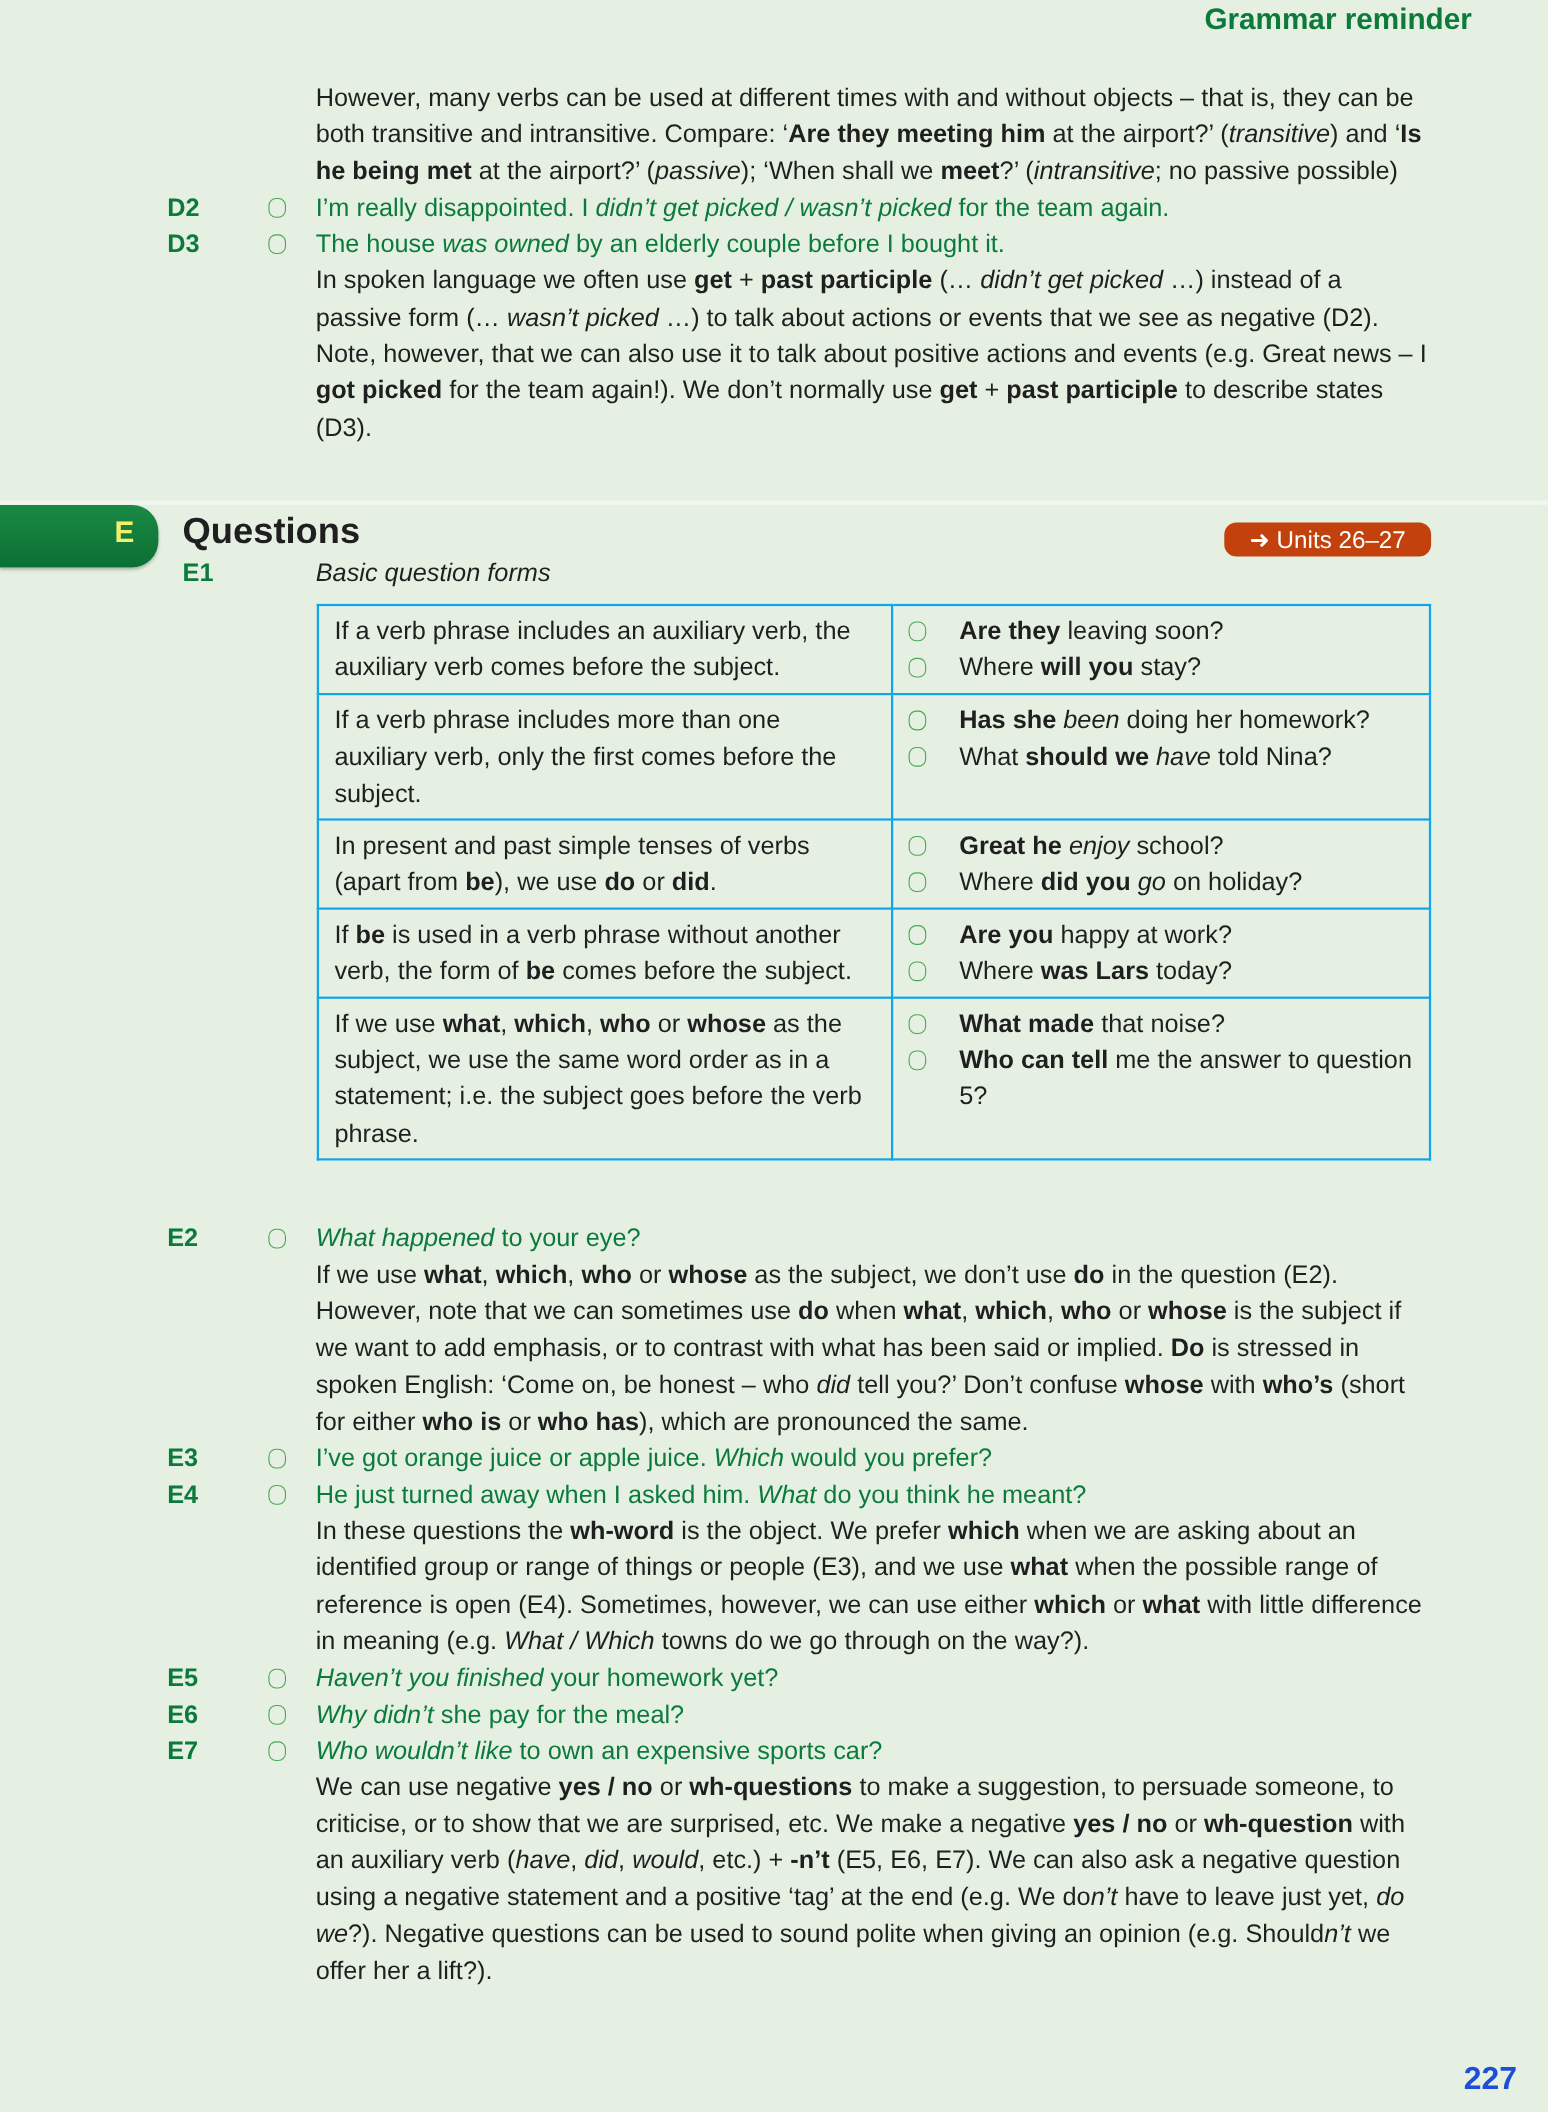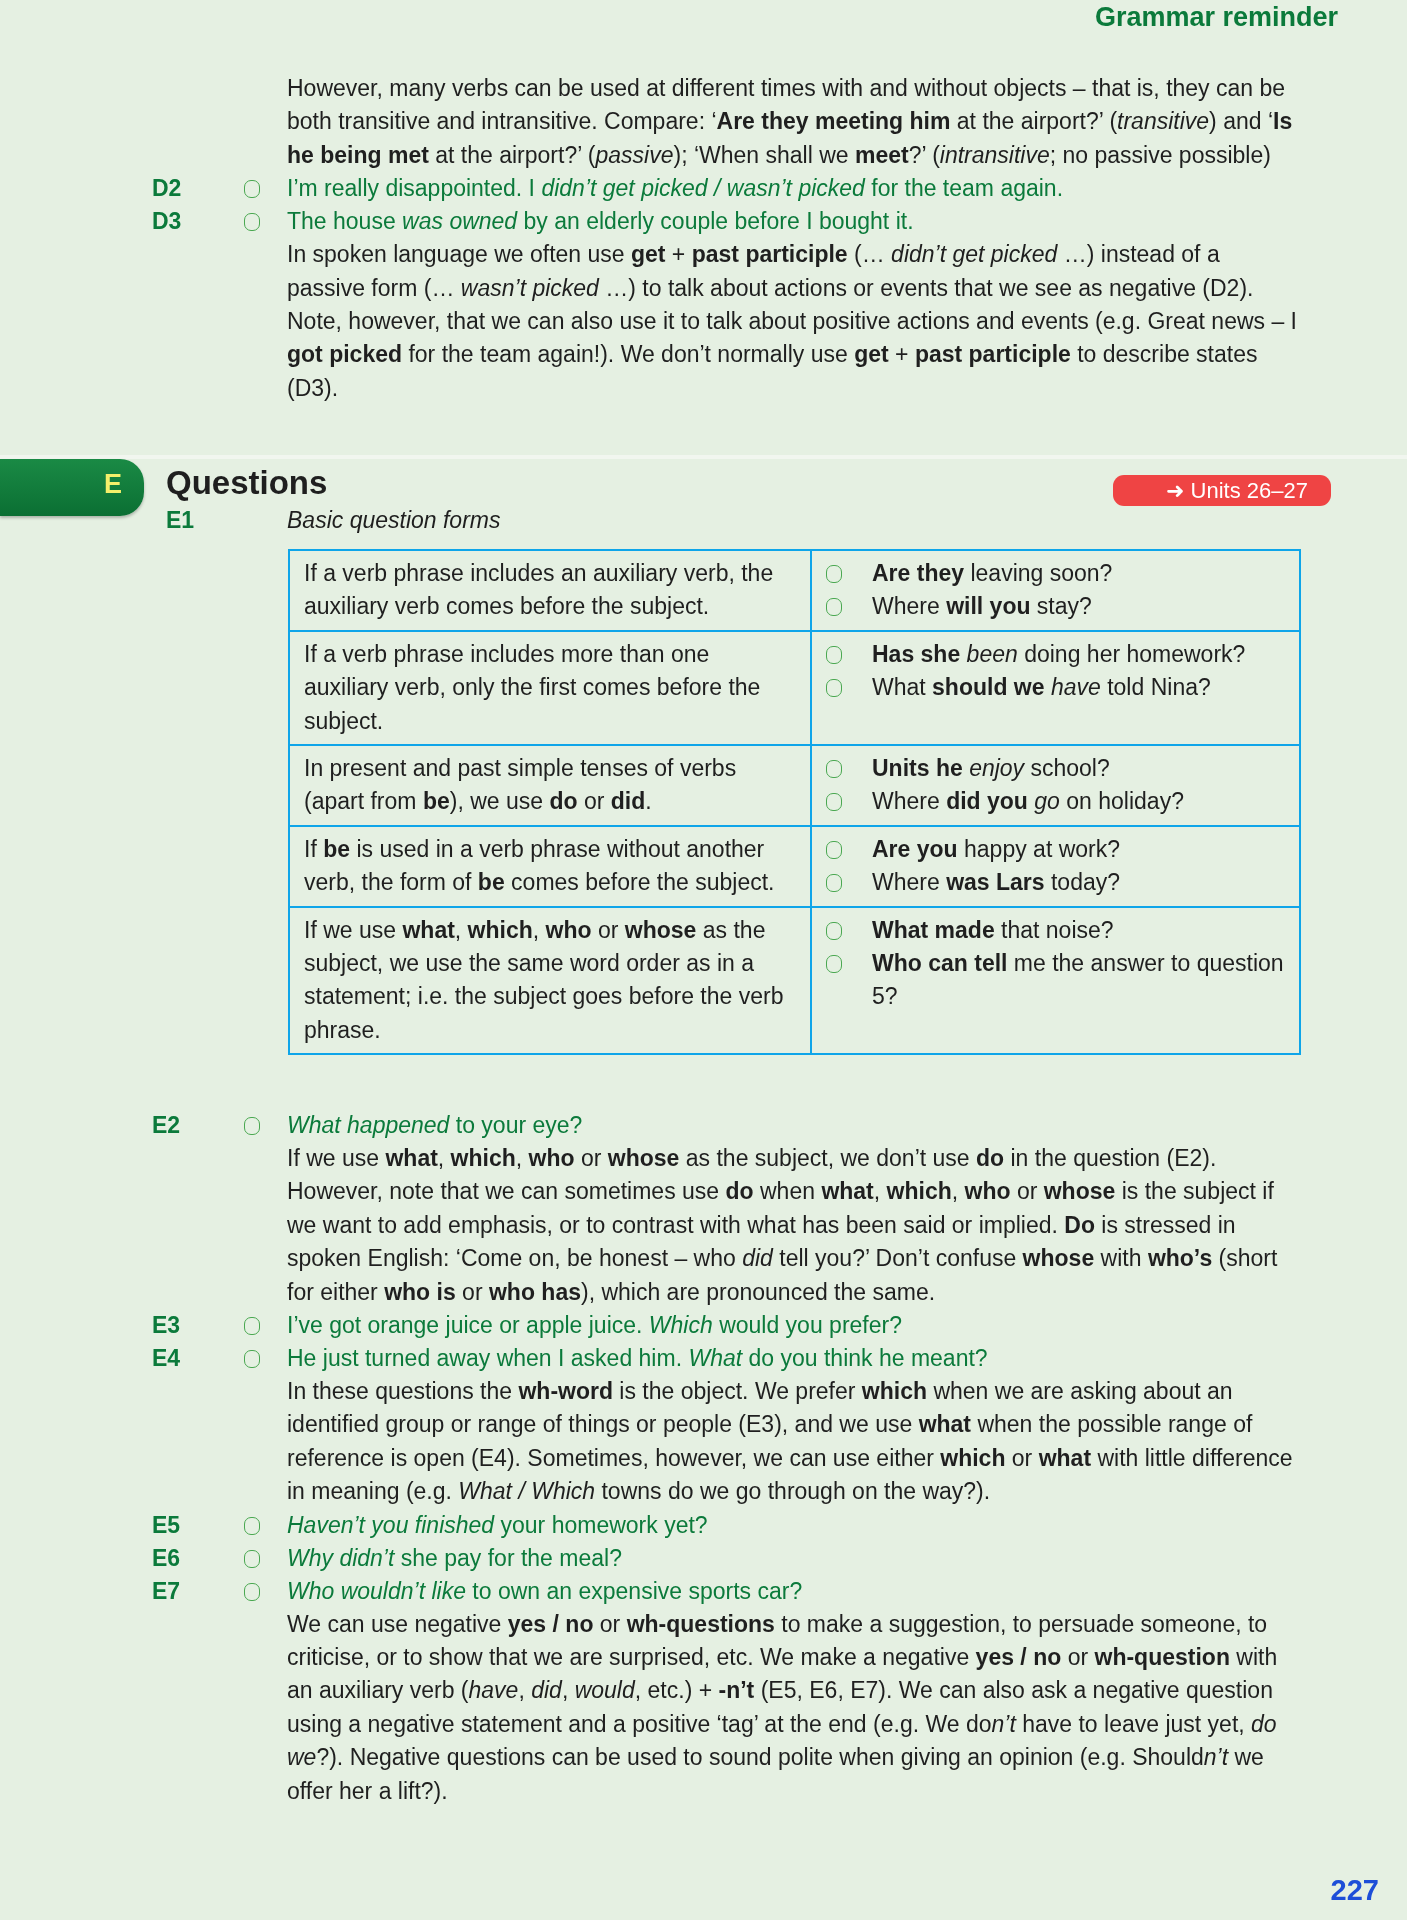--- a/index.html
+++ b/index.html
@@ -40,22 +40,22 @@
   .tab-e span {
     position: absolute; right: 22px; top: 10px;
     color: #f4ef6b; font-weight: bold; font-size: 27px;
   }
   .sec-title {
     position: absolute; left: 166px; top: 464px;
     font-size: 33px; font-weight: bold; color: #1f1f1f;
   }
   .units-badge {
     position: absolute; left: 1113px; top: 475px; width: 188px; height: 31px;
-    background: #ef4444; color: #fff; border-radius: 11px;
-    font-size: 22px; line-height: 31px; text-align: center; padding-left: 30px;
+    background: #c2410c; color: #fff; border-radius: 11px;
+    font-size: 22px; line-height: 31px; text-align: center;
   }
   .e1-code { position: absolute; left: 166px; top: 507px; color: #0b7a3b; font-weight: bold; font-size: 23px; }
   .e1-label { position: absolute; left: 287px; top: 507px; font-style: italic; font-size: 23px; }
 
   table.forms {
     position: absolute; left: 288px; top: 549px; width: 1013px;
     border-collapse: collapse; font-size: 23px;
   }
   table.forms td {
     border: 2px solid #0ea5e9; vertical-align: top;
@@ -113,21 +113,21 @@
       <tr>
         <td class="rule"><span>If a verb phrase includes more than one auxiliary verb, only the first comes before the subject.</span></td>
         <td>
           <div class="exline"><span class="chk"></span><span><b>Has she</b><span> </span><i>been</i><span> doing her homework?</span></span></div>
           <div class="exline"><span class="chk"></span><span><span>What </span><b>should we</b><span> </span><i>have</i><span> told Nina?</span></span></div>
         </td>
       </tr>
       <tr>
         <td class="rule"><span>In present and past simple tenses of verbs (apart from </span><b>be</b><span>), we use </span><b>do</b><span> or </span><b>did</b><span>.</span></td>
         <td>
-          <div class="exline"><span class="chk"></span><span><b>Units he</b><span> </span><i>enjoy</i><span> school?</span></span></div>
+          <div class="exline"><span class="chk"></span><span><b>Great he</b><span> </span><i>enjoy</i><span> school?</span></span></div>
           <div class="exline"><span class="chk"></span><span><span>Where </span><b>did you</b><span> </span><i>go</i><span> on holiday?</span></span></div>
         </td>
       </tr>
       <tr>
         <td class="rule"><span>If </span><b>be</b><span> is used in a verb phrase without another verb, the form of </span><b>be</b><span> comes before the subject.</span></td>
         <td>
           <div class="exline"><span class="chk"></span><span><b>Are you</b><span> happy at work?</span></span></div>
           <div class="exline"><span class="chk"></span><span><span>Where </span><b>was Lars</b><span> today?</span></span></div>
         </td>
       </tr>

